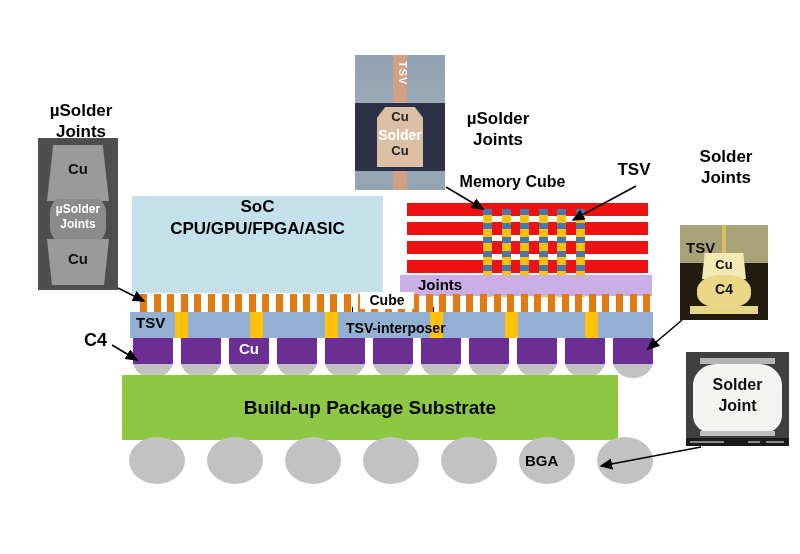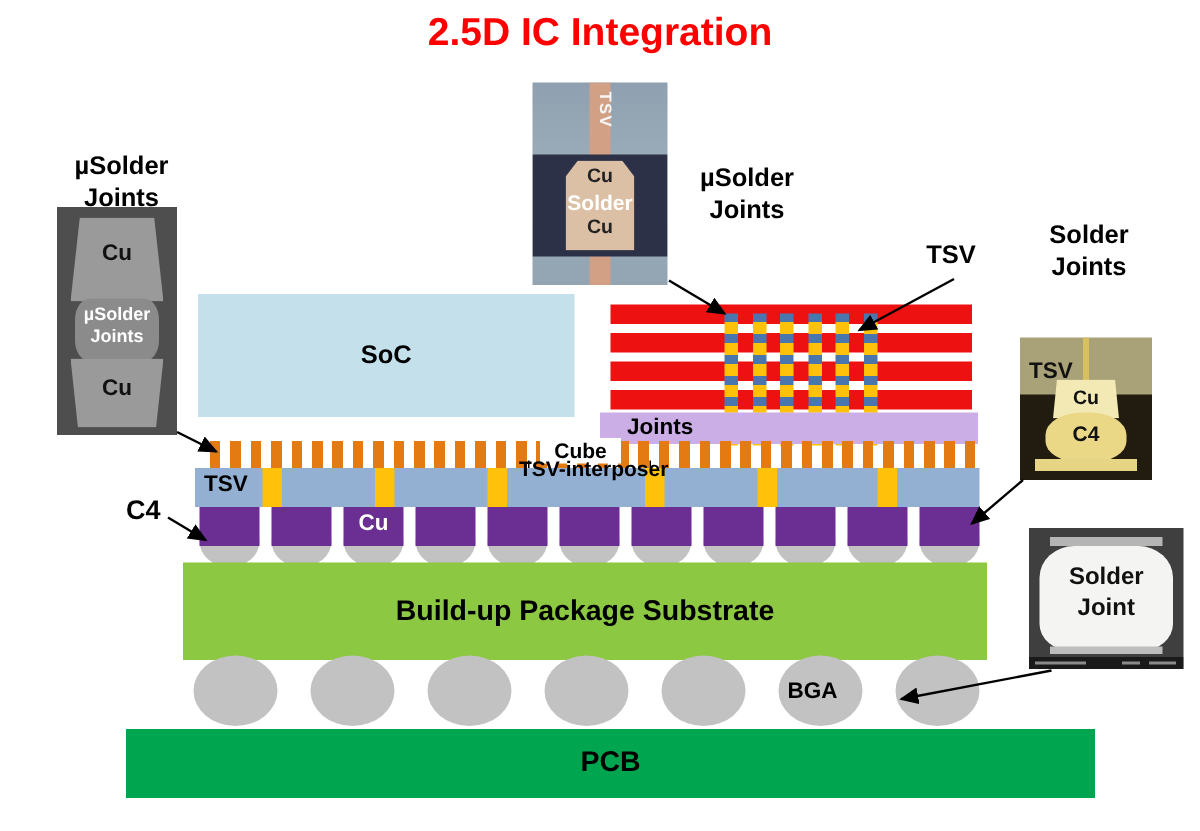--- a/index.html
+++ b/index.html
@@ -28,21 +28,21 @@
   #top-inset{left:355px;top:55px;width:90px;height:135px;background:linear-gradient(180deg,#8fa0b0 0%,#9cadbb 45%,#93a4b3 100%);overflow:hidden;}
   #top-inset .copper{position:absolute;left:38px;top:0;width:14px;height:135px;background:#d2a085;}
   #top-inset .band{position:absolute;left:0;top:48px;width:90px;height:68px;background:#2c3147;}
   #top-inset .joint{position:absolute;left:22px;top:52px;width:46px;height:60px;background:#dcc0a6;clip-path:polygon(18% 0,82% 0,100% 18%,100% 100%,0 100%,0 18%);}
   #ti-tsv{position:absolute;left:36px;top:6px;width:18px;color:#f5f5f5;font-weight:bold;font-size:11px;writing-mode:vertical-rl;letter-spacing:1px;}
   #ti-cu-top{position:absolute;left:0;top:54px;width:90px;text-align:center;font-weight:bold;font-size:13px;color:#222;}
   #ti-solder{position:absolute;left:0;top:72px;width:90px;text-align:center;font-weight:bold;font-size:14px;color:#fff;}
   #ti-cu-bot{position:absolute;left:0;top:88px;width:90px;text-align:center;font-weight:bold;font-size:13px;color:#222;}
 
   
-  #soc{left:132px;top:196px;width:251px;height:82px;background:#c4e0ea;display:flex;flex-direction:column;justify-content:center;align-items:center;font-size:17px;font-weight:bold;color:#000;line-height:22px;}
+  #soc{left:132px;top:196px;width:251px;height:97px;background:#c4e0ea;display:flex;flex-direction:column;align-items:center;font-size:17px;font-weight:bold;color:#000;line-height:22px;}
 
   
   #mem-bars{left:407px;top:203px;width:241px;height:70px;}
   .mem-bar{position:absolute;left:0;width:241px;height:13px;background:#ee1111;}
   #mem-cols{left:483px;top:209px;width:102px;height:88px;}
   .mem-col{position:absolute;top:0;width:9px;height:88px;}
   .mem-col .seg-top{position:absolute;top:0;left:0;width:100%;height:66px;
       background:repeating-linear-gradient(180deg,#4a76ae 0 6px,#ffc10a 6px 14px);}
   .mem-col .seg-bot{position:absolute;top:66px;left:0;width:100%;height:22px;background:#ffc10a;}
 
@@ -54,31 +54,31 @@
   #ubumps{left:140px;top:294px;width:515px;height:18px;
       background:repeating-linear-gradient(90deg,#e47a12 0 7px,rgba(0,0,0,0) 7px 13.6px);}
 
   
   #rdls{left:360px;top:292px;width:54px;height:17px;background:#ffffff;font-size:14px;font-weight:bold;text-align:center;line-height:17px;}
   #rdls-bracket{left:352px;top:307px;width:80px;height:12px;border-left:1.5px solid #000;border-right:1.5px solid #000;border-bottom:1.5px solid #000;}
 
   
   #interposer{left:130px;top:312px;width:523px;height:26px;background:#93afd1;}
   #tsv-left-label{left:136px;top:314px;font-size:15px;font-weight:bold;}
-  #tsv-interposer-label{left:346px;top:304px;font-size:14px;font-weight:bold;}
+  #tsv-interposer-label{left:346px;top:320px;font-size:14px;font-weight:bold;}
   .ip-tsv{position:absolute;top:312px;width:13px;height:26px;background:#ffc10a;}
 
   
   .c4-ball{position:absolute;top:344px;width:40px;height:34px;background:#c2c2c2;border-radius:50%;}
   .c4-rect{position:absolute;top:338px;width:40px;height:26px;background:#6b2e92;}
   #cu-bump-label{left:233px;top:340px;width:32px;color:#fff;font-size:15px;font-weight:bold;text-align:center;}
   #c4-label{left:84px;top:330px;font-size:18px;font-weight:bold;}
 
   
-  #substrate{left:122px;top:375px;width:536px;height:65px;background:#8cc841;display:flex;justify-content:center;align-items:center;font-size:19px;font-weight:bold;}
+  #substrate{left:122px;top:375px;width:496px;height:65px;background:#8cc841;display:flex;justify-content:center;align-items:center;font-size:19px;font-weight:bold;}
 
   
   .bga-ball{position:absolute;top:437px;width:56px;height:47px;background:#c2c2c2;border-radius:50%;}
   #bga-label{left:525px;top:452px;font-size:15px;font-weight:bold;}
 
   
   #pcb{left:84px;top:486px;width:646px;height:46px;background:#00a550;display:flex;justify-content:center;align-items:center;font-size:19px;font-weight:bold;color:#000;}
 
   
   #cuc4-caption{left:678px;top:146px;width:96px;font-size:17px;line-height:21px;font-weight:bold;text-align:center;}
@@ -102,21 +102,20 @@
   #si-text{position:absolute;left:0;top:22px;width:103px;text-align:center;font-size:16px;line-height:21px;font-weight:bold;color:#111;}
 
   
   #arrows{left:0;top:0;width:800px;height:554px;pointer-events:none;}
 </style>
 </head>
 <body>
 
 <div id="canvas">
 
-  <div id="title" class="abs">2.5D IC Integration</div>
 
   <div class="abs cap" style="left:26px;top:100px;width:110px;">
       <span style="display: block;">µSolder</span>
       <span style="display: block;">Joints</span>
     </div>
   <div id="left-inset" class="abs">
     <div class="pillar p-top"></div>
     <div class="pillar p-mid"></div>
     <div class="pillar p-bot"></div>
     <div id="li-cu-top" class="ltxt">Cu</div>
@@ -134,24 +133,26 @@
     <div id="ti-tsv">TSV</div>
     <div id="ti-cu-top">Cu</div>
     <div id="ti-solder">Solder</div>
     <div id="ti-cu-bot">Cu</div>
   </div>
   <div class="abs cap" style="left:443px;top:108px;width:110px;">
       <span style="display: block;">µSolder</span>
       <span style="display: block;">Joints</span>
     </div>
 
+  <div class="abs cap" style="left:440px;top:171px;width:145px;font-size:16px;">Memory Cube</div>
   <div class="abs cap" style="left:606px;top:159px;width:56px;">TSV</div>
 
   <div id="soc" class="abs">
     <span>SoC</span>
+    <span>CPU/GPU/FPGA/ASIC</span>
   </div>
 
   <div id="mem-bars" class="abs">
       <div class="mem-bar" style="top: 0px; background: rgb(238, 17, 17);"></div>
       <div class="mem-bar" style="top: 19px; background: rgb(238, 17, 17);"></div>
       <div class="mem-bar" style="top: 38px; background: rgb(238, 17, 17);"></div>
       <div class="mem-bar" style="top: 57px; background: rgb(238, 17, 17);"></div>
     </div>
   <div id="mem-cols" class="abs">
       <div class="mem-col" style="left: 0px;">
@@ -234,23 +235,20 @@
       <div class="bga-ball" style="left: 129px; background: rgb(194, 194, 194);"></div>
       <div class="bga-ball" style="left: 207px; background: rgb(194, 194, 194);"></div>
       <div class="bga-ball" style="left: 285px; background: rgb(194, 194, 194);"></div>
       <div class="bga-ball" style="left: 363px; background: rgb(194, 194, 194);"></div>
       <div class="bga-ball" style="left: 441px; background: rgb(194, 194, 194);"></div>
       <div class="bga-ball" style="left: 519px; background: rgb(194, 194, 194);"></div>
       <div class="bga-ball" style="left: 597px; background: rgb(194, 194, 194);"></div>
     </div>
   <div id="bga-label" class="abs">BGA</div>
 
-  <div id="pcb" class="abs">
-    <span>PCB</span>
-  </div>
 
   <div id="cuc4-caption" class="abs">
       <span style="display: block;">Solder</span>
       <span style="display: block;">Joints</span>
     </div>
   <div id="cuc4-inset" class="abs">
     <div class="dark"></div>
     <div class="wire"></div>
     <div class="cu-block"></div>
     <div class="c4-bulb"></div>

